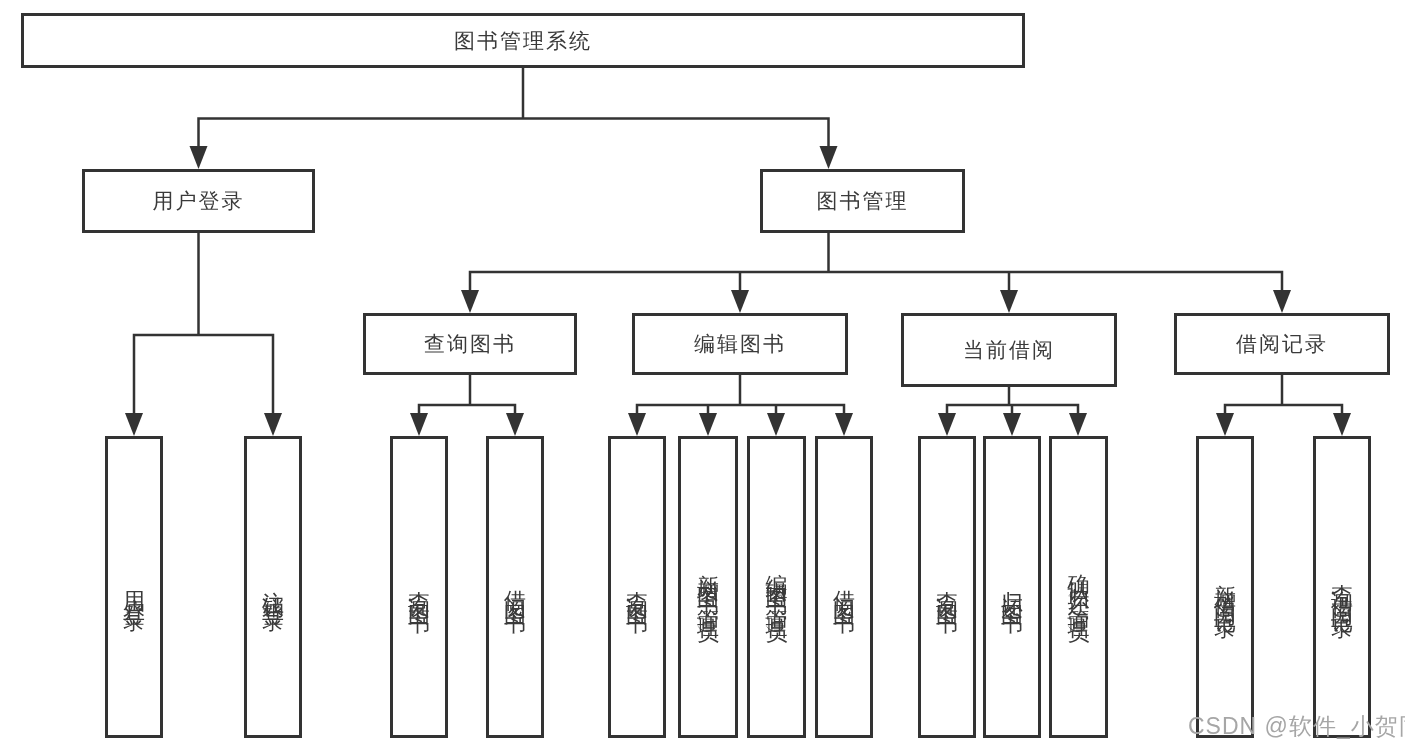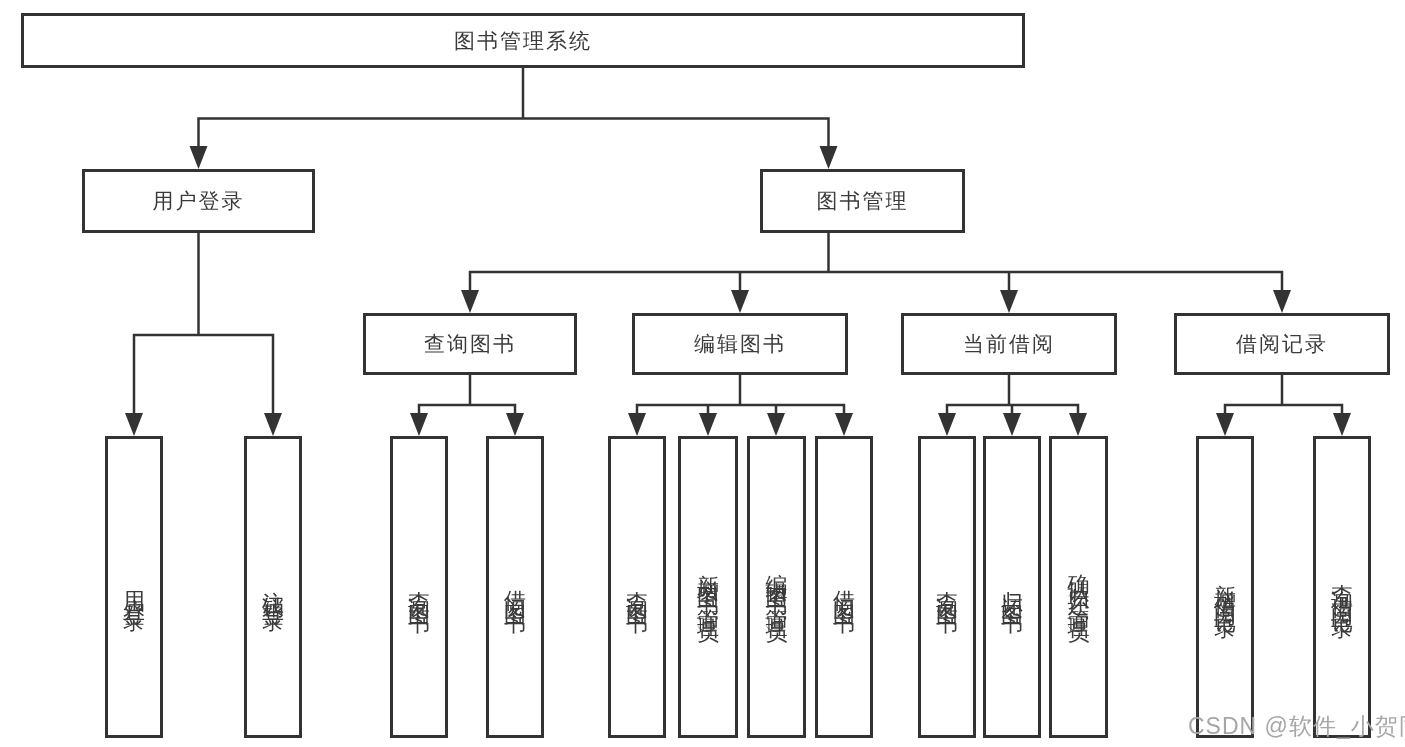--- a/index.html
+++ b/index.html
@@ -131,21 +131,21 @@
   <div class="box" style="left:712px; top:169px; width:205px; height:64px;margin-left:48px;">
     <span class="lbl">图书管理</span>
   </div>
 
   <div class="box" style="left:363px; top:313px; width:214px; height:62px;">
     <span class="lbl">查询图书</span>
   </div>
   <div class="box" style="left:632px; top:313px; width:216px; height:62px;">
     <span class="lbl">编辑图书</span>
   </div>
-  <div class="box" style="left:901px; top:313px; width:216px; height:62px;">
+  <div class="box" style="left:901px; top:313px; width:216px; height:74px;">
     <span class="lbl">当前借阅</span>
   </div>
   <div class="box" style="left:1174px; top:313px; width:216px; height:62px;">
     <span class="lbl">借阅记录</span>
   </div>
 
   <div class="box leaf" style="left:105px; top:436px; width:58px; height:302px;">
     <span class="lbl">用户登录</span>
   </div>
   <div class="box leaf" style="left:244px; top:436px; width:58px; height:302px;">

